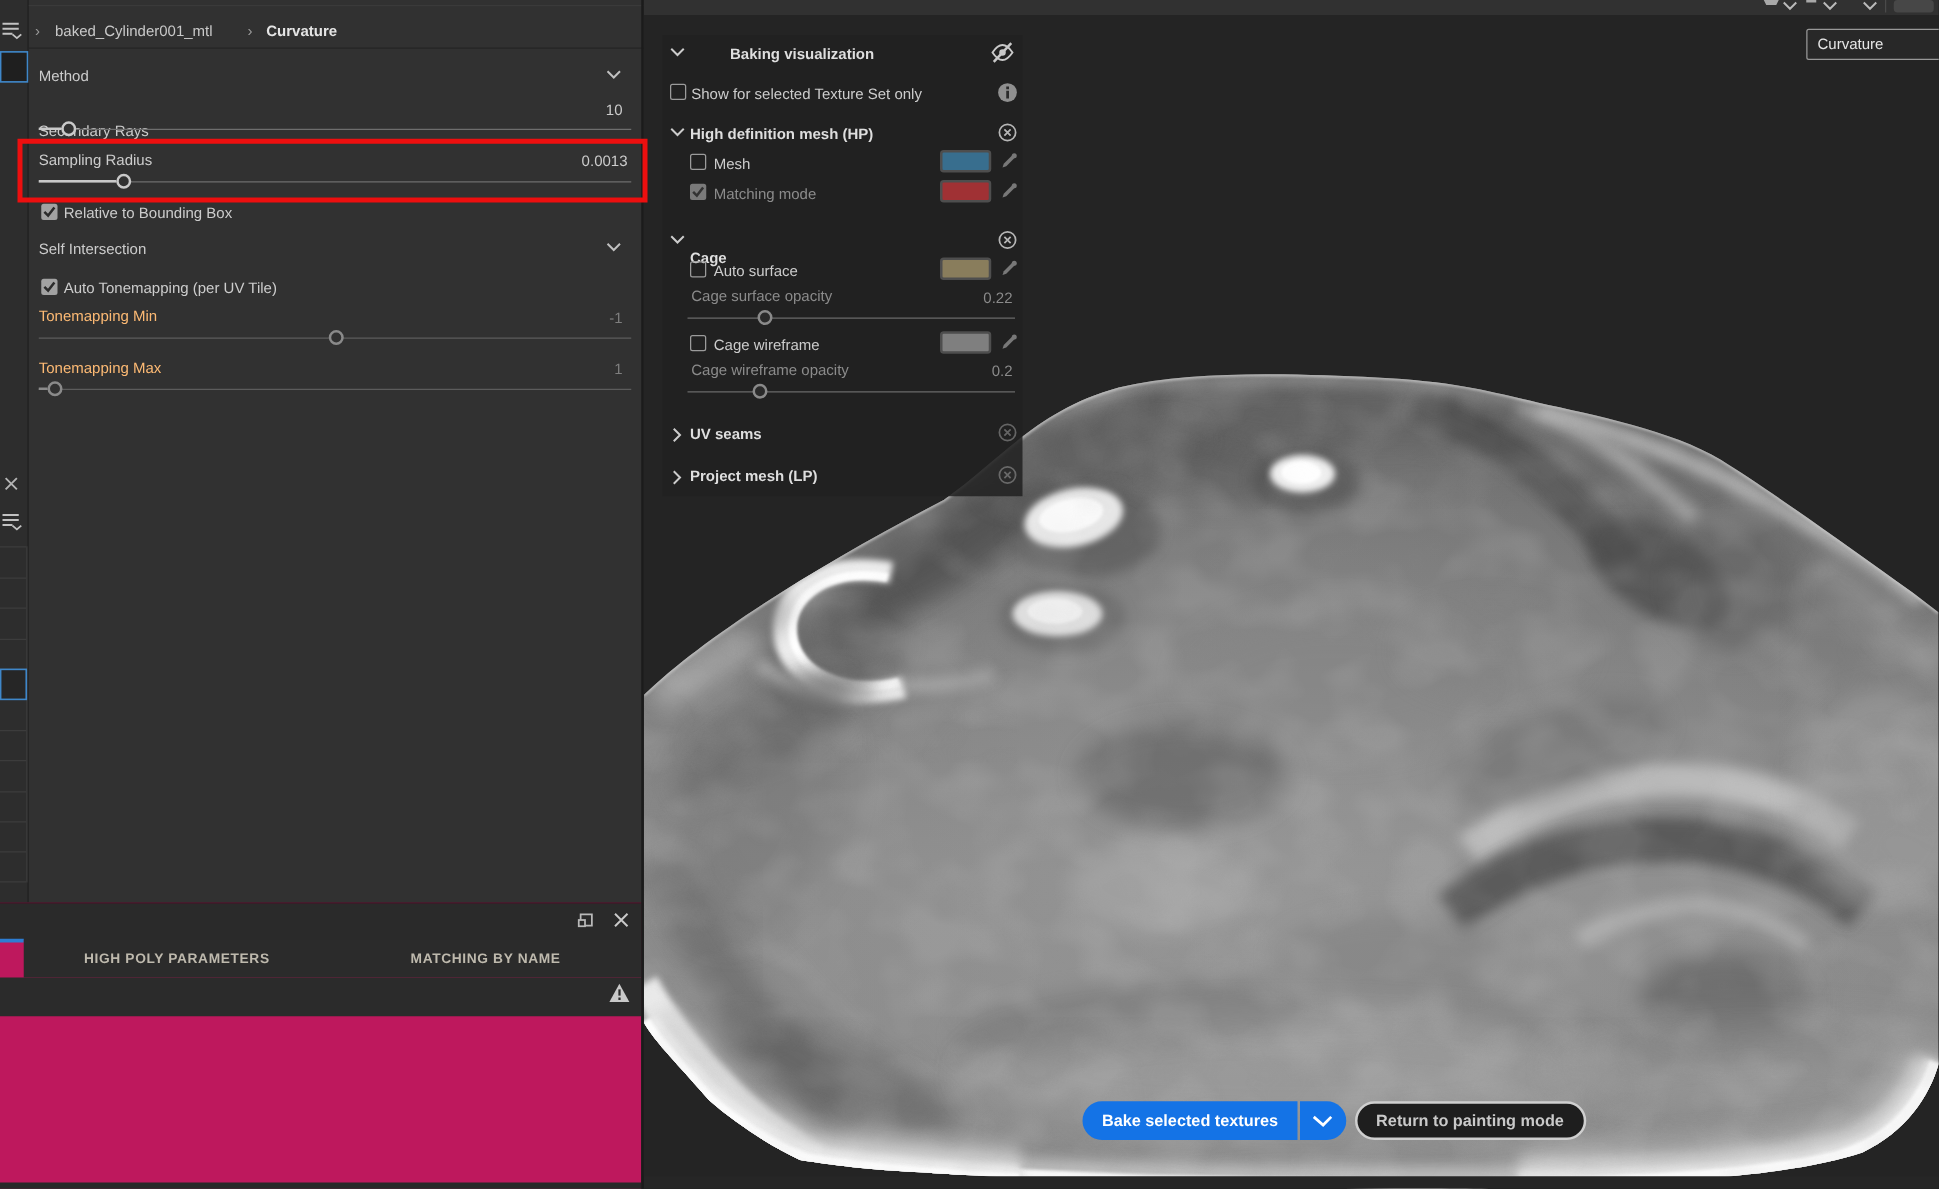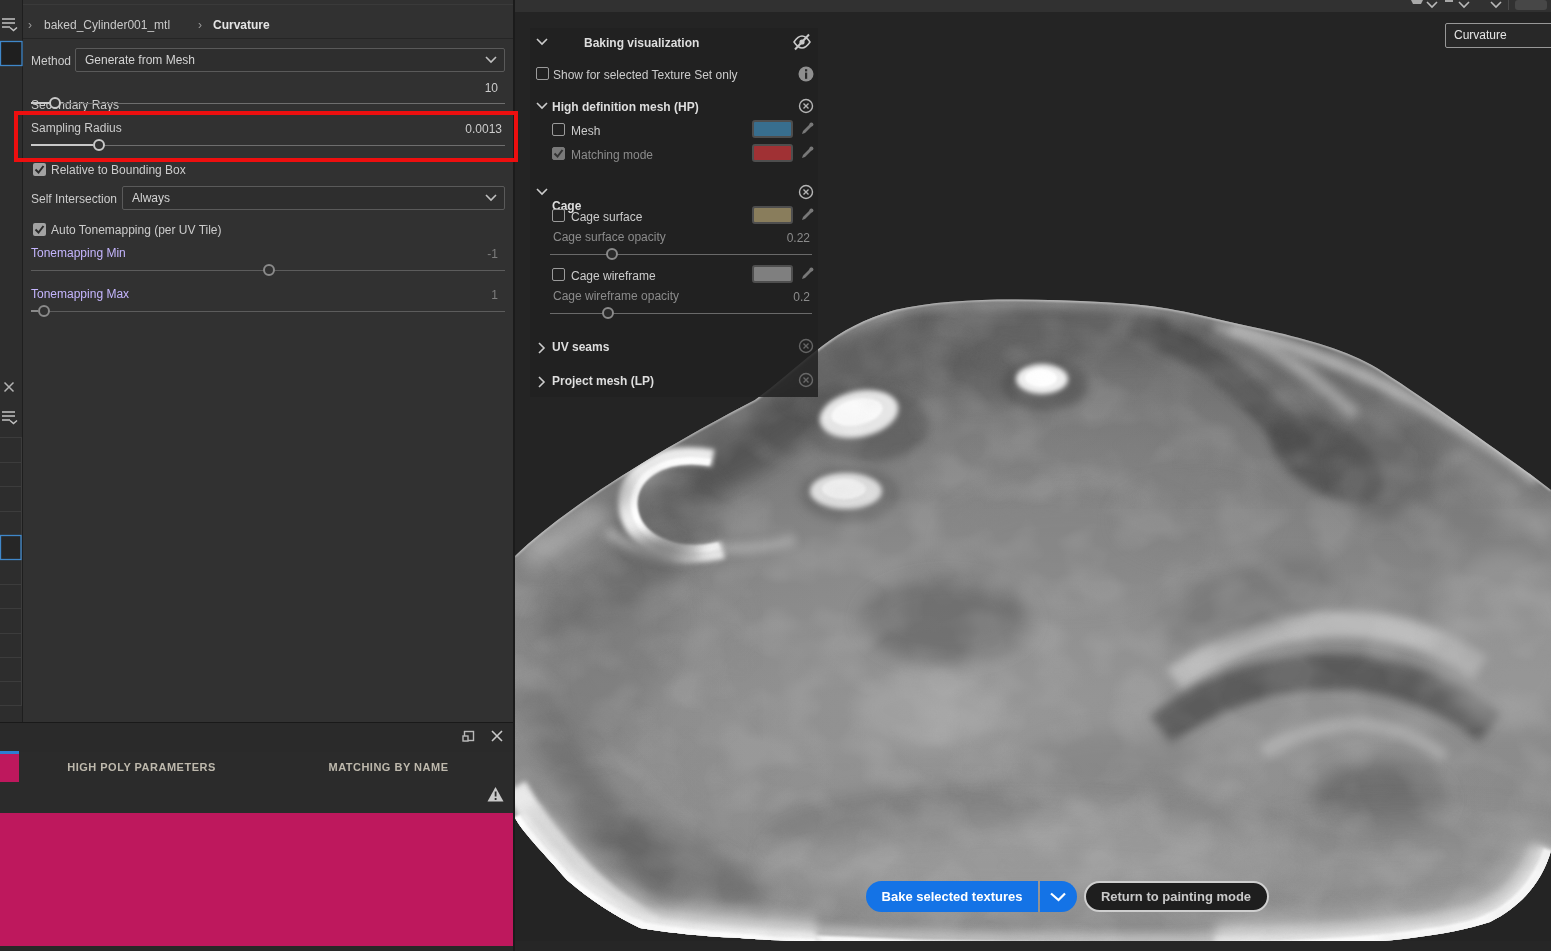--- a/index.html
+++ b/index.html
@@ -23,21 +23,21 @@
 .cb { position:absolute; width:13px; height:13px; border:1px solid #9b9b9b;
   border-radius:2px; background:transparent; }
 .swatch { position:absolute; width:41px; height:18px; border:2px solid #4e4e4e; border-radius:3px; }
 
 
 #strip { left:0; top:0; width:23px; height:722px; background:#2d2d2d; border-right:1px solid #1e1e1e; }
 
 
 #lpanel { left:23px; top:0; width:492px; height:722px; background:#313131; }
 #lpanel .lbl { position:absolute; font-size:12px; color:#cccccc; }
-#lpanel .dim { color:#c4b5fd;text-align:right; }
+#lpanel .dim { color:#fdba74;text-align:right; }
 #lpanel .val { position:absolute; font-size:12px; color:#cccccc; text-align:right; }
 .dd { position:absolute; background:#2e2e2e; border:1px solid #5a5a5a; border-radius:2px;
   color:#d4d4d4; font-size:12px; }
 .track { position:absolute; height:1px; background:#6e6e6e; }
 .trackA { position:absolute; height:2px; background:#c9c9c9; }
 .knob { position:absolute; width:12px; height:12px; border-radius:50%;
   border:2px solid #c9c9c9; background:#313131; }
 .knob.dim2 { border-color:#8a8a8a; }
 .lcb { position:absolute; width:13px; height:13px; background:#a2a2a2; border-radius:2px; }
 
@@ -262,21 +262,21 @@
       <svg width="12" height="8" style="left:6px; top:160px;">
           <path d="M1,1 L6,6 L11,1" stroke="#cccccc" stroke-width="1.6" fill="none"></path>
         </svg>
       <div class="ovl-head" style="position:absolute; left:22px; top:158px;margin-top:13px;">Cage</div>
       <svg width="16" height="16" style="left:268px; top:156px;">
           <circle cx="8" cy="8" r="6.5" stroke="#b5b5b5" stroke-width="1.4" fill="none"></circle>
           <path d="M5.5,5.5 L10.5,10.5 M10.5,5.5 L5.5,10.5" stroke="#b5b5b5" stroke-width="1.4"></path>
         </svg>
 
       <div class="cb" style="left:22px; top:181px;"></div>
-      <div class="ovl-lbl" style="position:absolute; left:41px; top:182px;">Cage surface</div>
+      <div class="ovl-lbl" style="position:absolute; left:41px; top:182px;">Auto surface</div>
       <div class="swatch" style="left:222px; top:178px; background:#897d5c;"></div>
       <svg width="15" height="15" style="left:270px; top:179px;">
           <path d="M2,13 L5,12 L12,5 L10,3 L3,10 Z" fill="#787878"></path>
           <circle cx="11.4" cy="3.6" r="2" fill="#787878"></circle>
         </svg>
 
       <div class="ovl-dim" style="position:absolute; left:23px; top:202px;">Cage surface opacity</div>
       <div class="ovl-dim" style="position:absolute; left:180px; top:203px; width:100px; text-align:right;">0.22</div>
       <div class="track" style="left:20px; top:226px; width:262px; background:#6a6a6a;"></div>
       <div class="knob dim2" style="left:76px; top:220px; background:#2a2a2a;"></div>
@@ -341,21 +341,20 @@
   <div id="lpanel" class="abs">
 
     <div style="position:absolute; left:0; top:4px; width:492px; height:1px; background:#3a3a3a;"></div>
     <div class="breadcrumb" style="left:5px; top:18px; color:#9a9a9a;">›</div>
     <div class="breadcrumb" style="left:21px; top:18px;">baked_Cylinder001_mtl</div>
     <div class="breadcrumb" style="left:175px; top:18px; color:#9a9a9a;">›</div>
     <div class="breadcrumb" style="left:190px; top:18px; font-weight:bold; color:#e5e5e5;">Curvature</div>
     <div style="position:absolute; left:0; top:38px; width:492px; height:1px; background:#252525;"></div>
 
     <div class="lbl" style="left:8px; top:54px;">Method</div>
-    <div class="dd" style="left:52px; top:48px; width:430px; height:24px; line-height:22px; padding-left:9px;">Generate from Mesh</div>
     <svg width="12" height="8" style="left:462px; top:56px;">
         <path d="M1,1 L6,6 L11,1" stroke="#c0c0c0" stroke-width="1.6" fill="none"></path>
       </svg>
 
     <div class="lbl" style="left:8px; top:80px;margin-top:18px;">Secondary Rays</div>
     <div class="val" style="left:375px; top:81px; width:100px;">10</div>
     <div class="track" style="left:8px; top:103px; width:474px;"></div>
     <div class="trackA" style="left:8px; top:102px; width:18px;"></div>
     <div class="knob" style="left:26px; top:97px;"></div>
 
@@ -365,21 +364,20 @@
     <div class="trackA" style="left:8px; top:144px; width:62px;"></div>
     <div class="knob" style="left:70px; top:139px;"></div>
 
     <div class="lcb" style="left:10px; top:163px;"></div>
     <svg width="13" height="13" style="left:10px; top:163px;">
         <path d="M2.5,6.5 L5.5,9.5 L10.5,3" stroke="#2b2b2b" stroke-width="2" fill="none"></path>
       </svg>
     <div class="lbl" style="left:28px; top:163px;">Relative to Bounding Box</div>
 
     <div class="lbl" style="left:8px; top:192px;">Self Intersection</div>
-    <div class="dd" style="left:99px; top:186px; width:383px; height:24px; line-height:22px; padding-left:9px;">Always</div>
     <svg width="12" height="8" style="left:462px; top:194px;">
         <path d="M1,1 L6,6 L11,1" stroke="#c0c0c0" stroke-width="1.6" fill="none"></path>
       </svg>
 
     <div class="lcb" style="left:10px; top:223px;"></div>
     <svg width="13" height="13" style="left:10px; top:223px;">
         <path d="M2.5,6.5 L5.5,9.5 L10.5,3" stroke="#2b2b2b" stroke-width="2" fill="none"></path>
       </svg>
     <div class="lbl" style="left:28px; top:223px;">Auto Tonemapping (per UV Tile)</div>
 

